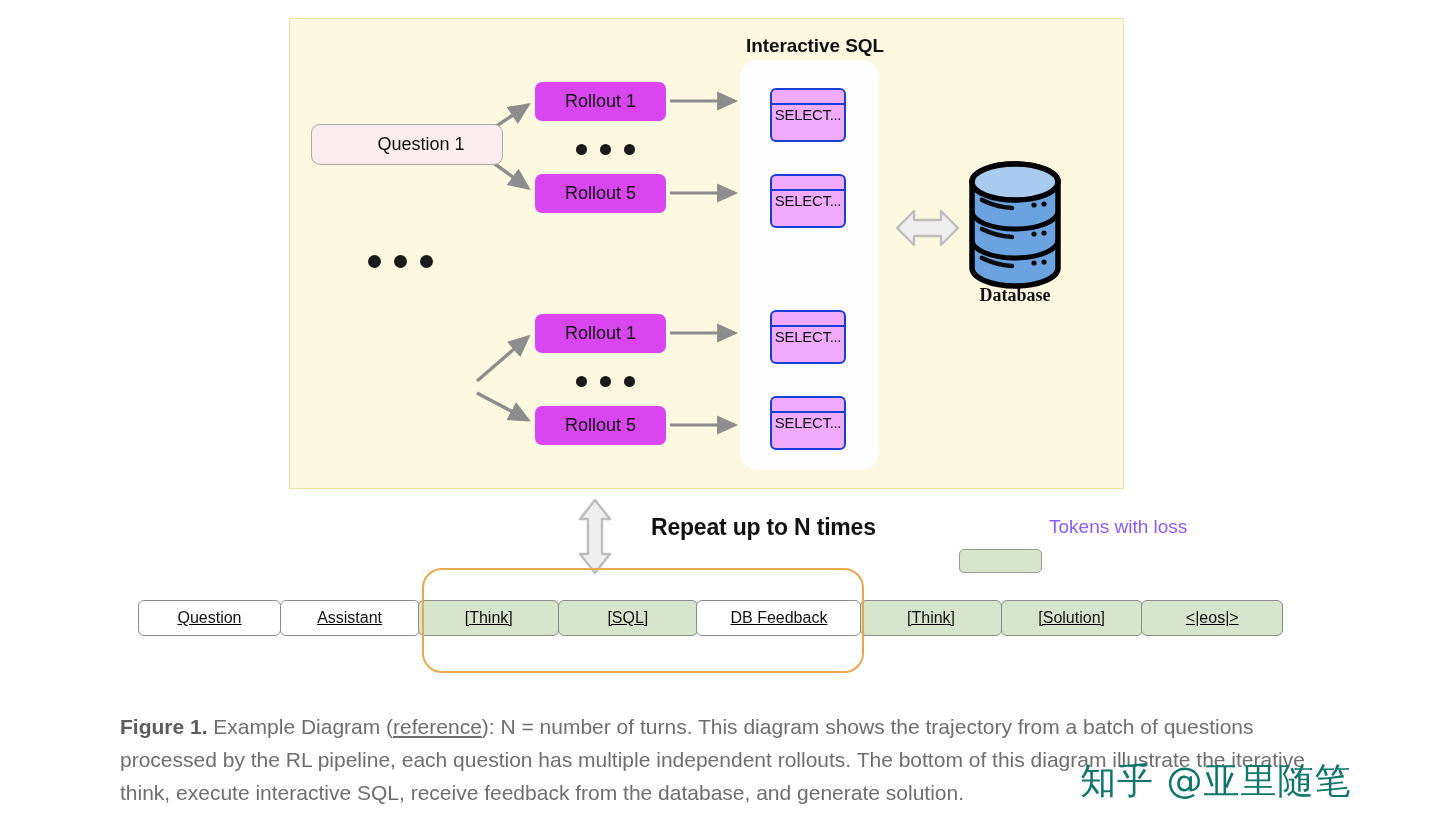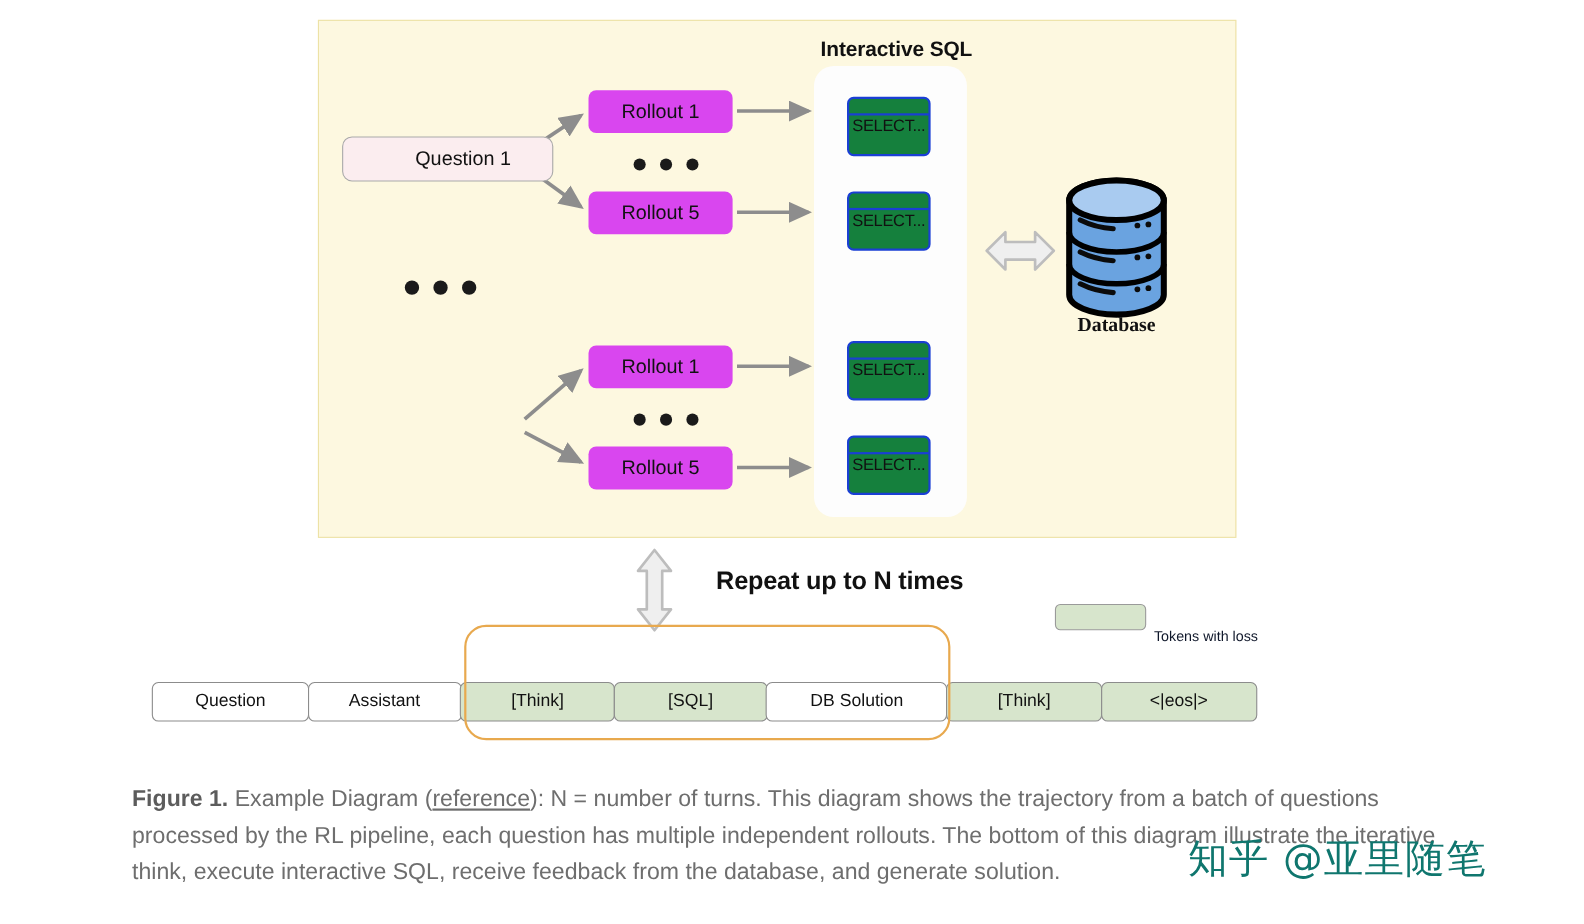--- a/index.html
+++ b/index.html
@@ -73,21 +73,21 @@
     left: 740px; top: 60px;
     width: 139px; height: 410px;
     background: #FDFDFD;
     border-radius: 18px;
   }
   .selbox {
     position: absolute;
     width: 76px; height: 54px;
     border: 2.2px solid #1A3FD4;
     border-radius: 6px;
-    background: #15803d;
+    background: #f0abfc;
   }
   .selbox::before {
     content: ""; position: absolute;
     left: -0.5px; right: -0.5px; top: 13px;
     height: 2.2px; background: #1A3FD4;
   }
   .selbox span {
     position: absolute; left: 0; right: 0; top: 16px;
     text-align: center; font-size: 15px; color: #111;
     letter-spacing: -0.3px;
@@ -110,26 +110,26 @@
 
   
   .legend-swatch {
     position: absolute;
     left: 959px; top: 549px;
     width: 83px; height: 24px;
     background: #D7E5CC; border: 1.6px solid #9A9A9A;
     border-radius: 5px;
   }
   .legend-text {
-    position: absolute; left: 1049px; top: 571px;
-    font-size: 13px; color: #0f172a;
-  }
-
-  
-  .token-row { position: absolute; left: 138px; top: 620px; display: flex; height: 36px; }
+    position: absolute; left: 1049px; top: 516px;
+    font-size: 19px; color: #8b5cf6;
+  }
+
+  
+  .token-row { position: absolute; left: 138px; top: 600px; display: flex; height: 36px; text-decoration: underline; }
   .token {
     height: 36px;
     border: 1.4px solid #8C8C8C;
     border-radius: 6px;
     background: #ffffff;
     display: flex; align-items: center; justify-content: center;
     font-size: 16px; color: #111;
     margin-right: -1.4px;
   }
   .token.loss { background: #D7E5CC; }
@@ -264,22 +264,23 @@
   <div class="repeat-label">Repeat up to N times</div>
 
   <div class="legend-swatch"></div>
   <div class="legend-text">Tokens with loss</div>
 
   <div class="token-row" id="token-row">
       <div class="token" style="width: 143px;">Question</div>
       <div class="token" style="width: 140px;">Assistant</div>
       <div class="token loss" style="width: 141px;">[Think]</div>
       <div class="token loss" style="width: 140px;">[SQL]</div>
-      <div class="token" style="width: 165px;">DB Solution</div>
+      <div class="token" style="width: 165px;">DB Feedback</div>
       <div class="token loss" style="width: 142px;">[Think]</div>
+      <div class="token loss" style="width: 142px;">[Solution]</div>
       <div class="token loss" style="width: 142px;">&lt;|eos|&gt;</div>
     </div>
 
   <div class="loop-rect"></div>
 
   <div class="caption">
     <b>Figure 1.</b><span> Example Diagram (</span><span class="ref">reference</span><span>): N = number of turns. This diagram shows the trajectory from a batch of questions processed by the RL pipeline, each question has multiple independent rollouts. The bottom of this diagram illustrate the iterative think, execute interactive SQL, receive feedback from the database, and generate solution.</span>
   </div>
 
   <div class="watermark">知乎 @亚里随笔</div>

